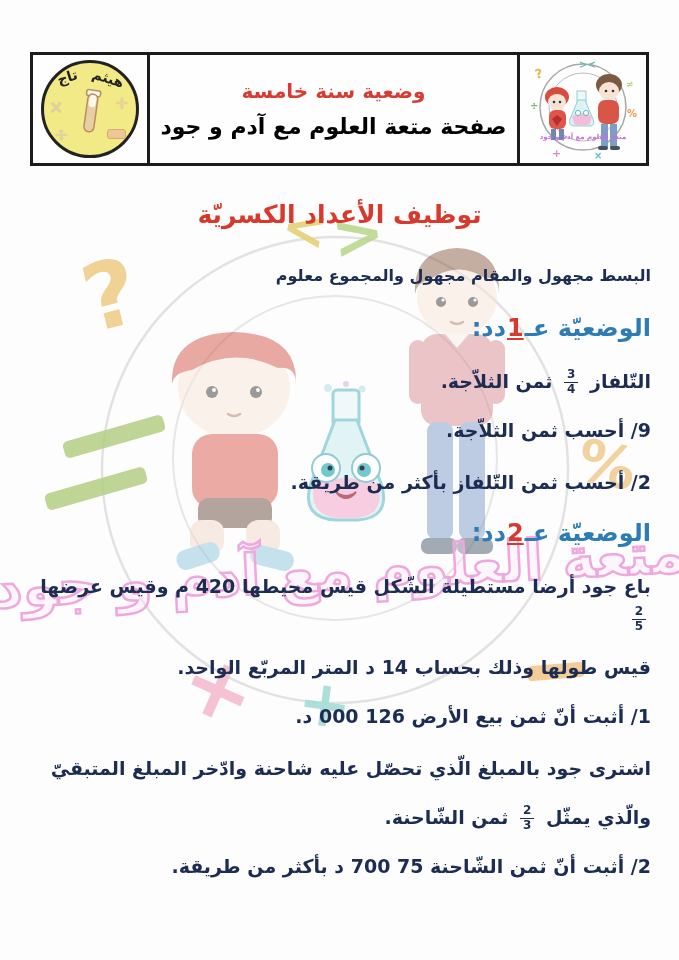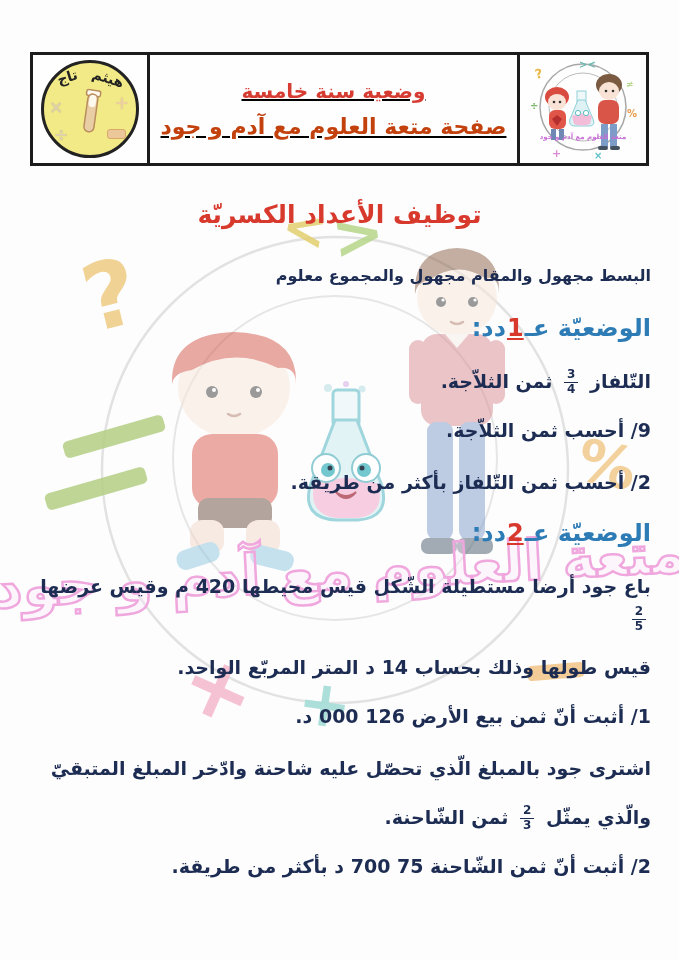--- a/index.html
+++ b/index.html
@@ -16,33 +16,33 @@
   .minus-bar{position:absolute;left:527px;top:664px;width:58px;height:15px;background:#f4cc97;
              border-radius:5px;transform:rotate(-5deg);}
   .watermark{position:absolute;left:-10px;right:-10px;top:538px;z-index:1;direction:rtl;text-align:center;
              font-size:56px;font-weight:bold;letter-spacing:1px;transform:rotate(-3deg);
              color:rgba(252,228,248,0.30);-webkit-text-stroke:2.5px #efa7de;pointer-events:none;}
   
   .hdr{position:absolute;top:52px;left:30px;width:619px;height:114px;z-index:2;
        display:flex;border:3px solid #1c1c1c;background:rgba(255,255,255,.55);box-sizing:border-box;}
   .hdr-cell{box-sizing:border-box;display:flex;align-items:center;justify-content:center;}
   .cell-logo{width:117px;border-left:0;border-right:3px solid #1c1c1c;}
-  .cell-title{flex:1;flex-direction:column;gap:11px;border-right:3px solid #1c1c1c;text-decoration:underline;}
+  .cell-title{flex:1;flex-direction:column;gap:11px;border-right:3px solid #1c1c1c;}
   .cell-illus{width:126px;position:relative;}
   .logo-circle{position:relative;width:92px;height:92px;border-radius:50%;
                border:3px solid #222;background:#f1ea86;}
   .logo-word{position:absolute;font-size:14px;font-weight:bold;color:#222;}
   .logo-w1{top:7px;right:12px;transform:rotate(17deg);}
   .logo-w2{top:6px;left:13px;transform:rotate(-17deg);}
   .logo-sym{position:absolute;font-weight:bold;font-size:17px;color:#ddd2a8;text-shadow:0 0 1px #c9b47e;}
   .logo-minus{position:absolute;right:10px;bottom:16px;width:17px;height:8px;background:#ecc79a;
               border-radius:3px;border:1px solid #d9a96a;}
   .tube{position:absolute;left:33px;top:26px;transform:rotate(8deg);}
   .hdr-line1{color:#d63c31;font-size:20px;font-weight:bold;white-space:nowrap;}
-  .hdr-line2{color:#c2410c;font-size:22px;font-weight:bold;white-space:nowrap;}
+  .hdr-line2{color:#000000;font-size:22px;font-weight:bold;white-space:nowrap;}
   
   .main{position:absolute;top:176px;right:28px;left:28px;z-index:2;direction:rtl;text-align:right;
         color:#1d2c52;font-weight:bold;}
   .doc-title{text-align:center;color:#d8392d;font-size:25px;margin:24px 0 32px;}
   .intro{font-size:16px;margin-bottom:22px;line-height:30px;}
   .sit-label{color:#2e7cb6;font-size:24px;margin-bottom:22px;line-height:30px;}
   .sit-num{color:#d8392d;text-decoration:underline;padding:0 1px;}
   .para-line{font-size:19px;line-height:32px;margin-bottom:17px;}
   .q-line{font-size:19px;line-height:32px;margin-bottom:20px;}
   .frac{display:inline-flex;flex-direction:column;align-items:center;vertical-align:middle;

